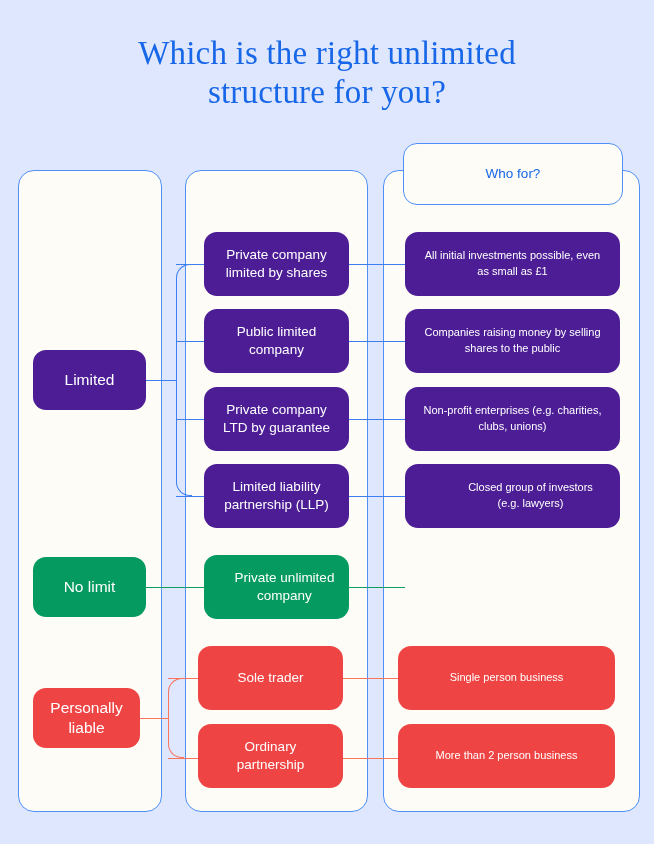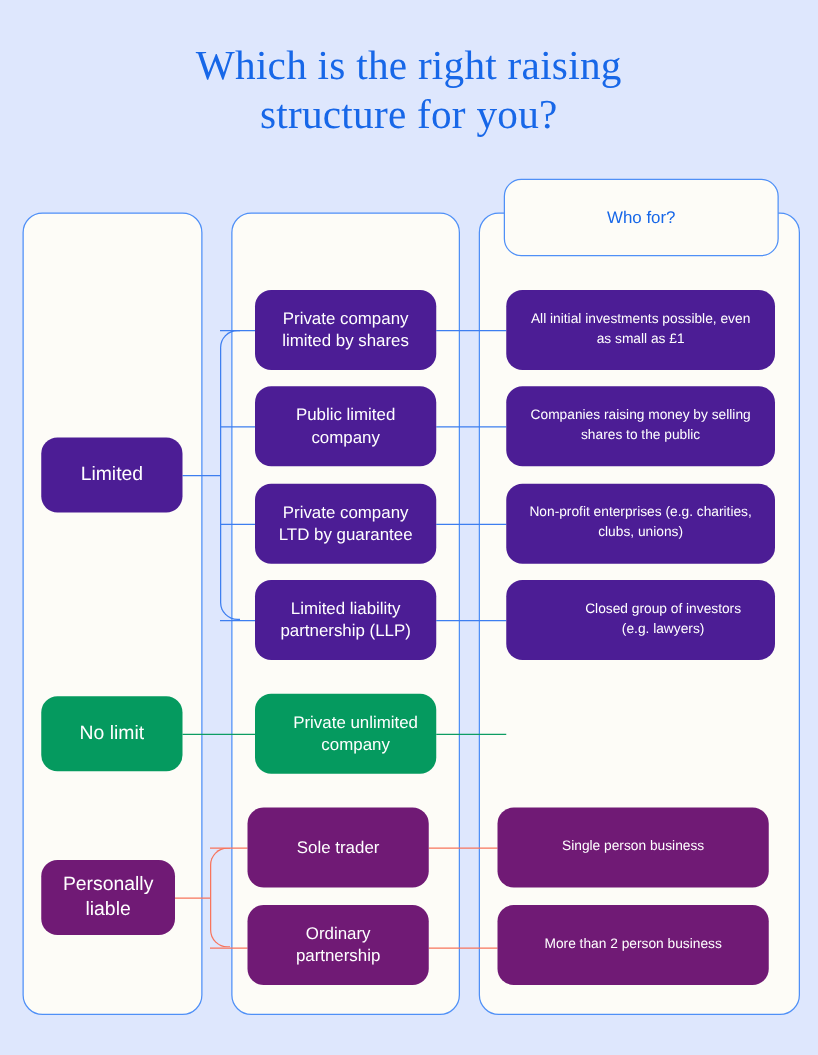--- a/index.html
+++ b/index.html
@@ -54,21 +54,21 @@
     box-sizing:border-box;
     border-radius:13px;
     display:flex;align-items:center;justify-content:center;
     text-align:center;
     color:#ffffff;
     z-index:5;
     padding:4px 10px;
   }
   .node.blue{background:#4c1d95;}
   .node.green{background:#059a5f;}
-  .node.orange{background:#701a75;}
+  .node.orange{background:#ef4444;}
 
   .n-lg{font-size:15.5px;line-height:1.3;}
   .n-md{font-size:13.5px;line-height:1.35;}
   .n-sm{font-size:11px;line-height:1.45;}
 
   
   .ln{position:absolute;z-index:3;}
   .ln.h{height:0;border-top-width:1.6px;border-top-style:solid;}
   .c-blue{border-color:#3d7ef0;}
   .c-green{border-color:#0d9d63;}
@@ -87,21 +87,21 @@
   }
   .bracket.b-blue{border-color:#3d7ef0;}
   .bracket.b-orange{border-color:#f8745c;}
 </style>
 </head>
 <body>
 
 <div id="canvas">
 
   <div class="title">
-    <span>Which is the right raising</span>
+    <span>Which is the right unlimited</span>
     <span class="l2">structure for you?</span>
   </div>
 
   <div class="col-box" style="left:18px;  top:170px; width:144px; height:642px;"></div>
   <div class="col-box" style="left:185px; top:170px; width:183px; height:642px;"></div>
   <div class="col-box" style="left:383px; top:170px; width:257px; height:642px;"></div>
 
 
 
   <div class="col-head" style="left:403px; top:143px; width:220px; height:62px;">

